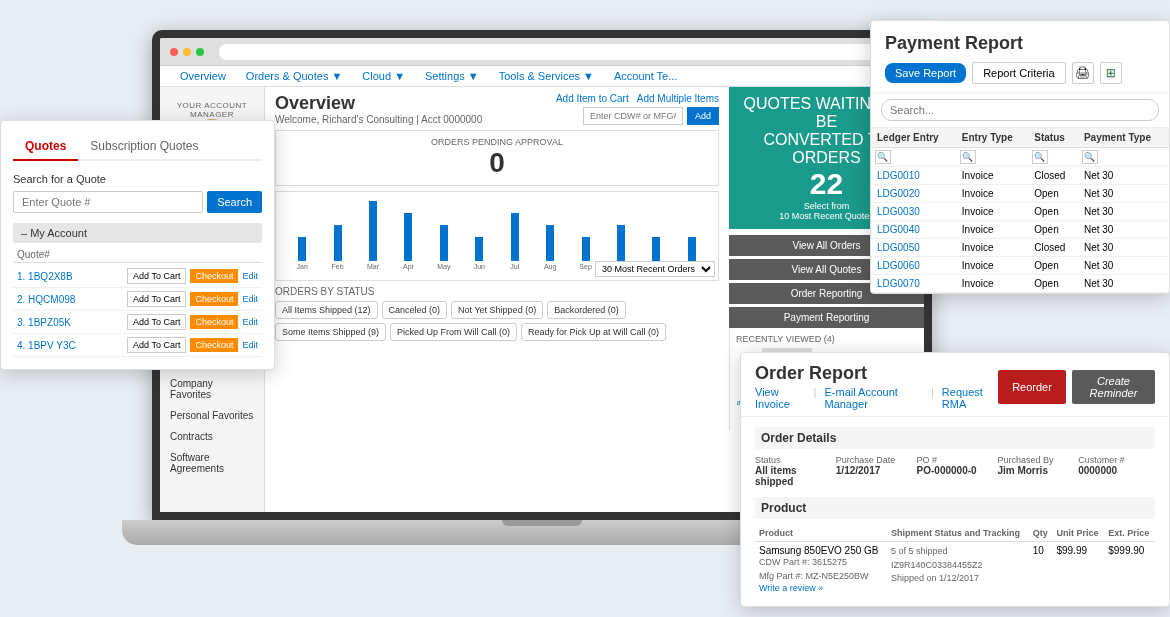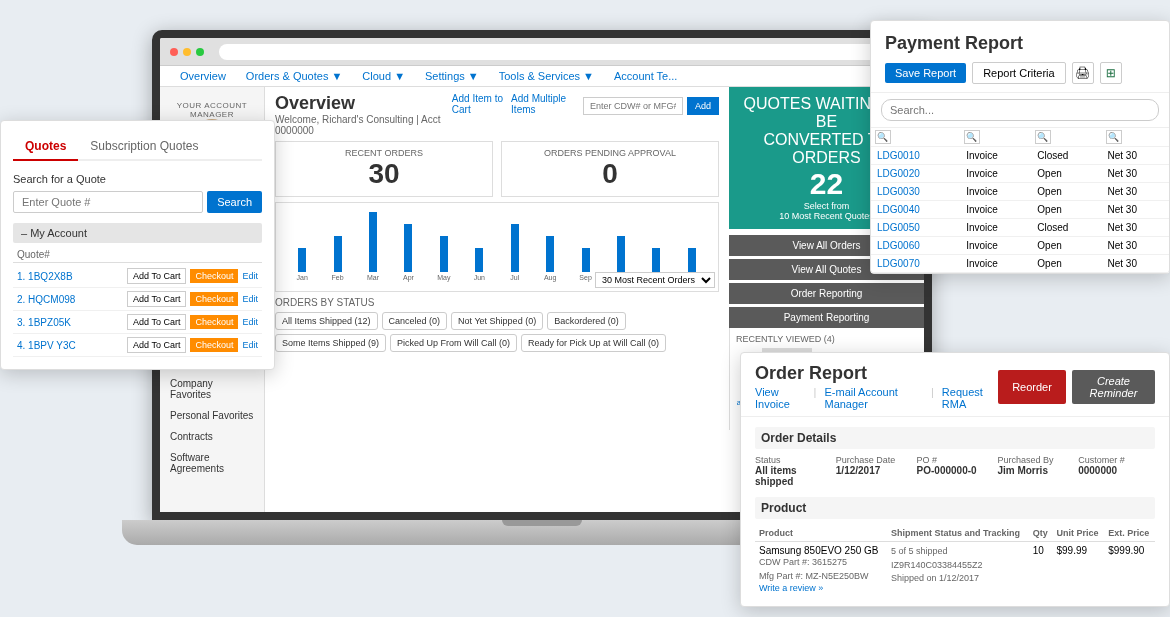--- a/index.html
+++ b/index.html
@@ -120,21 +120,21 @@
       cursor: pointer;
     }
     .content-header {
       display: flex;
       justify-content: space-between;
       align-items: flex-start;
       margin-bottom: 8px;
     }
     .welcome-title { font-size: 18px; font-weight: bold; color: #333; }
     .welcome-sub { font-size: 10px; color: #666; }
-    .add-item-area { display: flex; flex-direction: row; align-items: flex-end; gap: 14px; }
+    .add-item-area { display: flex; flex-direction: column; align-items: flex-end; gap: 3px; }
     .add-input-row { display: flex; gap: 4px; }
     .add-input { border: 1px solid #ccc; padding: 3px 6px; font-size: 9px; width: 100px; }
     .add-btn { background: #0073cf; color: #fff; border: none; padding: 3px 8px; font-size: 9px; cursor: pointer; }
 
     
     .stats-row {
       display: flex;
       gap: 8px;
       margin-bottom: 8px;
     }
@@ -305,21 +305,21 @@
     }
     .pr-title { font-size: 18px; font-weight: bold; color: #333; margin-bottom: 8px; }
     .pr-toolbar { display: flex; align-items: center; gap: 6px; }
     .pr-save-btn {
       background: #0073cf;
       color: #fff;
       border: none;
       padding: 4px 10px;
       font-size: 11px;
       cursor: pointer;
-      border-radius: 2px;
+      border-radius: 8px;
     }
     .pr-criteria-btn {
       background: #fff;
       border: 1px solid #ccc;
       padding: 4px 10px;
       font-size: 11px;
       cursor: pointer;
       border-radius: 2px;
     }
     .pr-icon {
@@ -504,20 +504,26 @@
       <button class="pr-criteria-btn">Report Criteria</button>
       <div class="pr-icon">🖨</div>
       <div class="pr-icon" style="color:#1d6f42;">⊞</div>
     </div>
   </div>
   <div class="pr-search">
     <input type="text" placeholder="Search..." style="">
   </div>
   <table class="pr-table">
     <thead>
+      <tr>
+        <th>Ledger Entry</th>
+        <th>Entry Type</th>
+        <th>Status</th>
+        <th>Payment Type</th>
+      </tr>
       <tr class="pr-filter-row">
         <td><span class="pr-filter-icon">🔍</span></td>
         <td><span class="pr-filter-icon">🔍</span></td>
         <td><span class="pr-filter-icon">🔍</span></td>
         <td><span class="pr-filter-icon">🔍</span></td>
       </tr>
     </thead>
     <tbody id="pr-tbody">
         <tr>
     <td class="link">LDG0010</td>
@@ -630,24 +636,20 @@
               </div>
               <div class="add-input-row">
                 <input class="add-input" placeholder="Enter CDW# or MFG#" style="">
                 <button class="add-btn">Add</button>
               </div>
             </div>
           </div>
 
           <div class="stats-row" style="margin-bottom:5px;">
             <div class="stat-box">
-              <div class="stat-label">RECENT ORDERS</div>
-              <div class="stat-number">30</div>
-            </div>
-            <div class="stat-box">
               <div class="stat-label">ORDERS PENDING APPROVAL</div>
               <div class="stat-number">0</div>
             </div>
           </div>
 
           <div class="chart-area" style="height:90px;margin-bottom:5px;">
             <div class="chart-bars" id="chart-bars" style="height:72px;">
                 <div class="chart-bar-group">
     <div class="chart-bar" style="height:24px;"></div>
     <div class="chart-bar-label">Jan</div>

